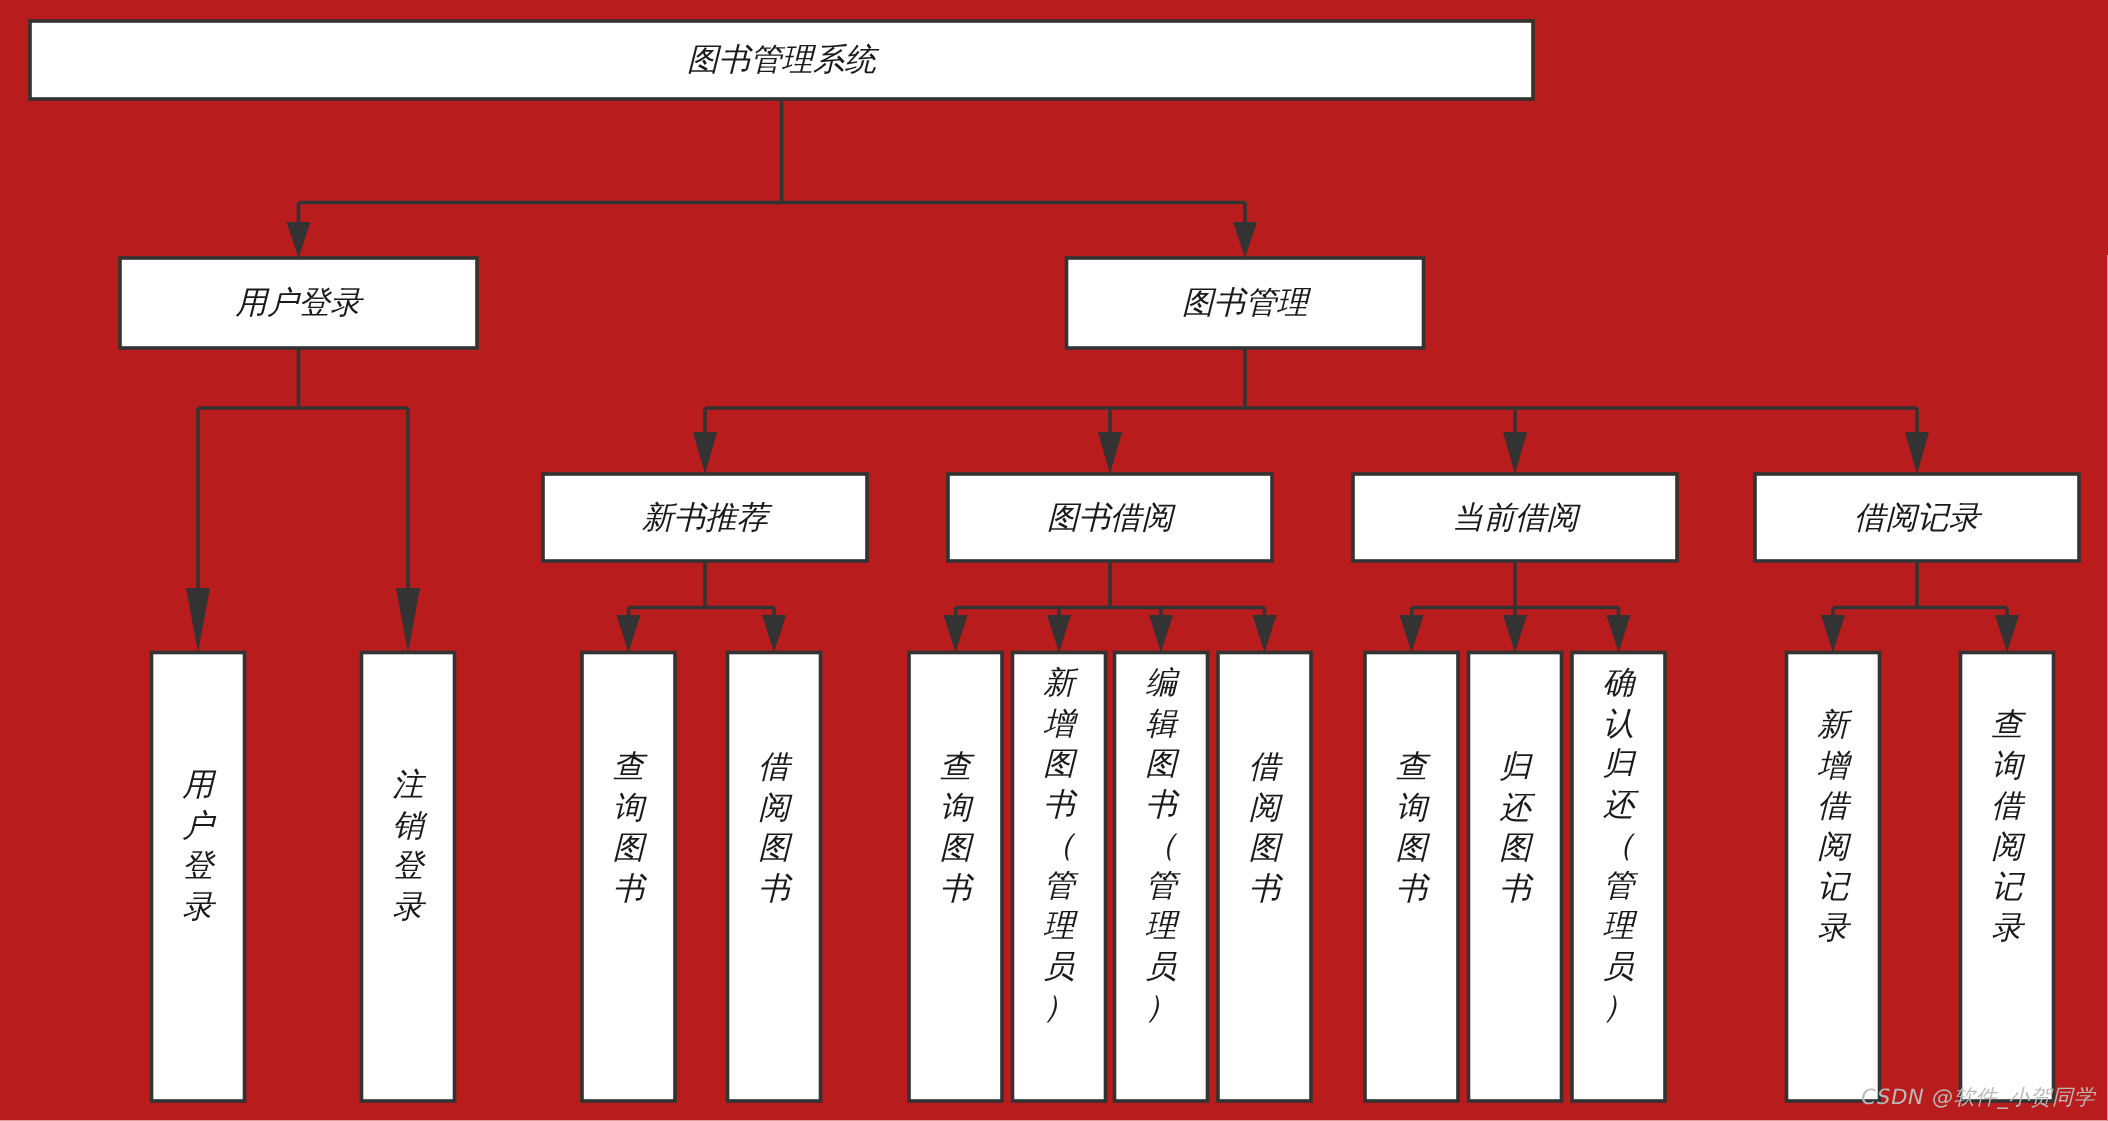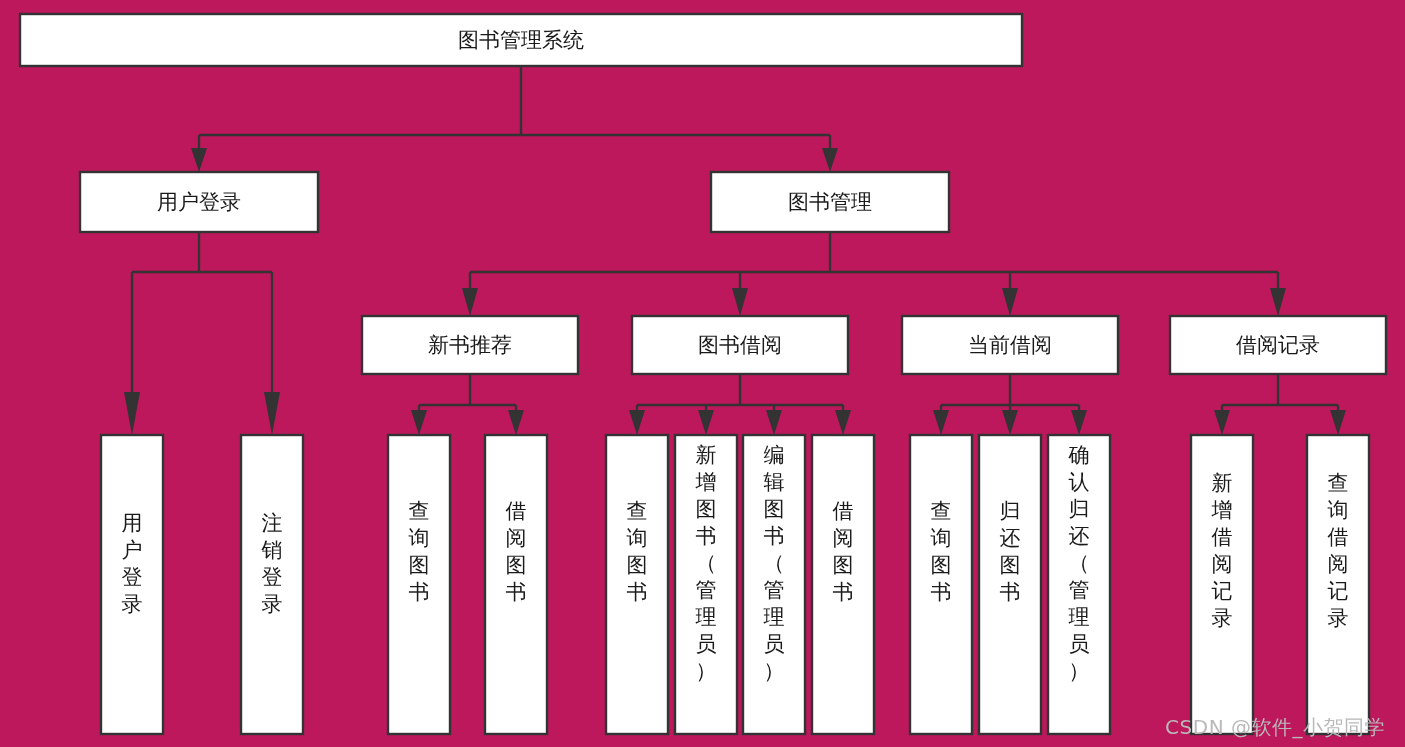--- a/index.html
+++ b/index.html
@@ -7,22 +7,23 @@
     padding: 0;
     background: #ffffff;
   }
   body {
     font-family: "DejaVu Sans", "Liberation Sans", sans-serif;
   }
   #diagram-root {
     position: relative;
     width: 1405px;
     height: 747px;
-    background: #be185d;
+    background: #b91c1c;
     overflow: hidden;
+    font-style: italic;
   }
   svg#flow {
     position: absolute;
     left: 0;
     top: 0;
     width: 1405px;
     height: 747px;
     display: block;
   }
   .node-box {
@@ -47,24 +48,24 @@
     stroke: #333333;
     stroke-width: 2.4;
     fill: none;
   }
   .arrow-head {
     fill: #333333;
     stroke: none;
   }
   .watermark {
     position: absolute;
-    right: 20px;
+    right: 8px;
     bottom: 6px;
     color: #b9b9b9;
-    font-size: 20px;
+    font-size: 14px;
     font-family: "DejaVu Sans", "Liberation Sans", sans-serif;
     letter-spacing: 0.5px;
     white-space: nowrap;
     pointer-events: none;
   }
 </style>
 </head>
 <body>
 
 <div id="diagram-root">

